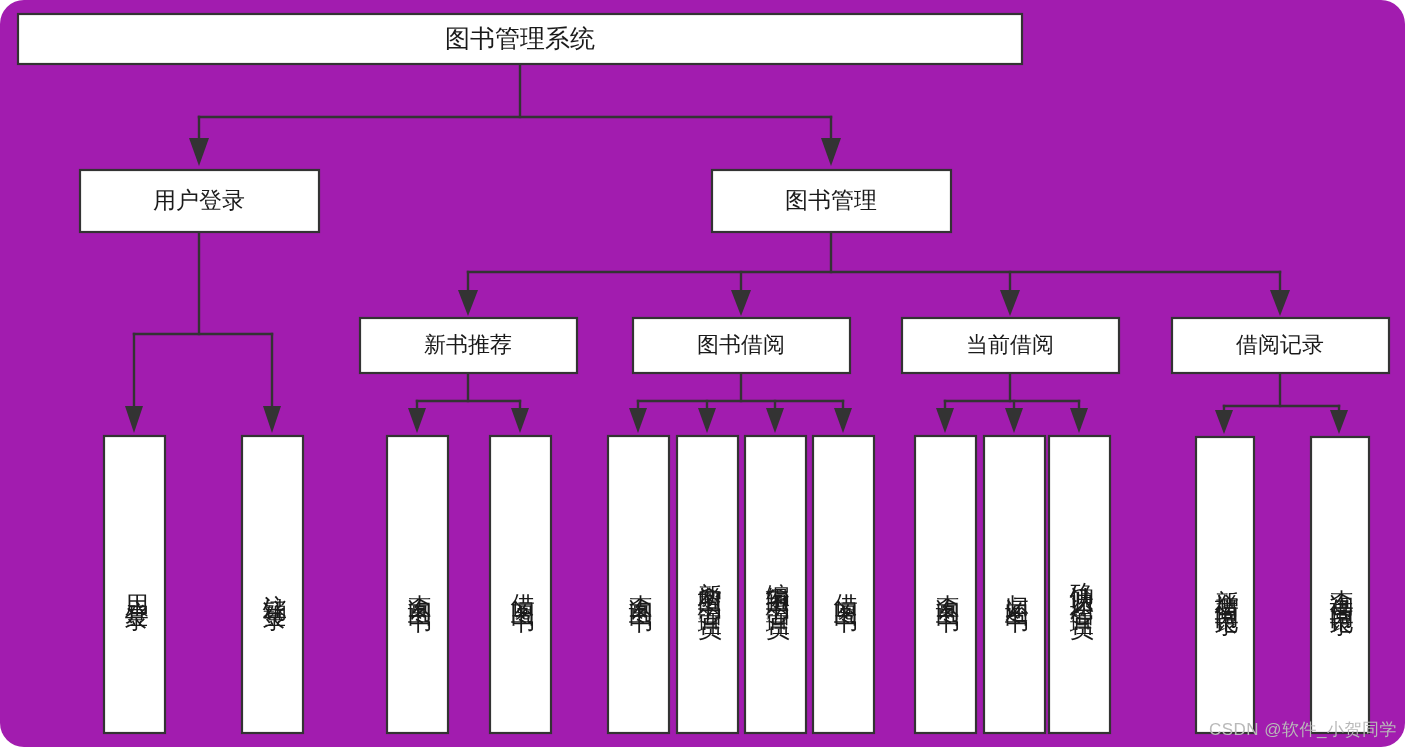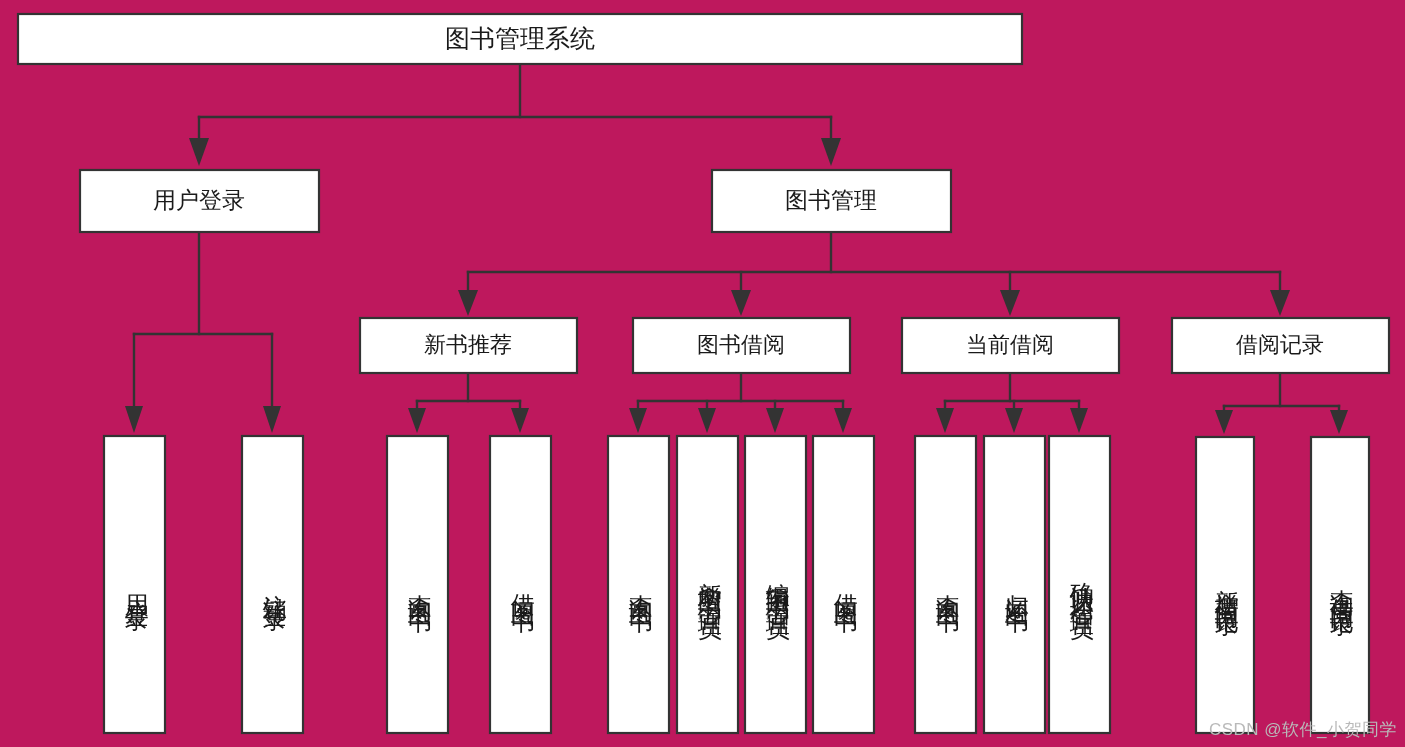--- a/index.html
+++ b/index.html
@@ -8,22 +8,23 @@
     padding: 0;
     background: #ffffff;
   }
   body {
     font-family: "Liberation Sans", "DejaVu Sans", sans-serif;
   }
   #diagram-root {
     position: relative;
     width: 1405px;
     height: 747px;
-    background: #be185d;
+    background: #a21caf;
     overflow: hidden;
+    border-radius: 24px;
   }
   svg.diagram-canvas {
     position: absolute;
     left: 0;
     top: 0;
     width: 1405px;
     height: 747px;
     display: block;
   }
   .node-box {

